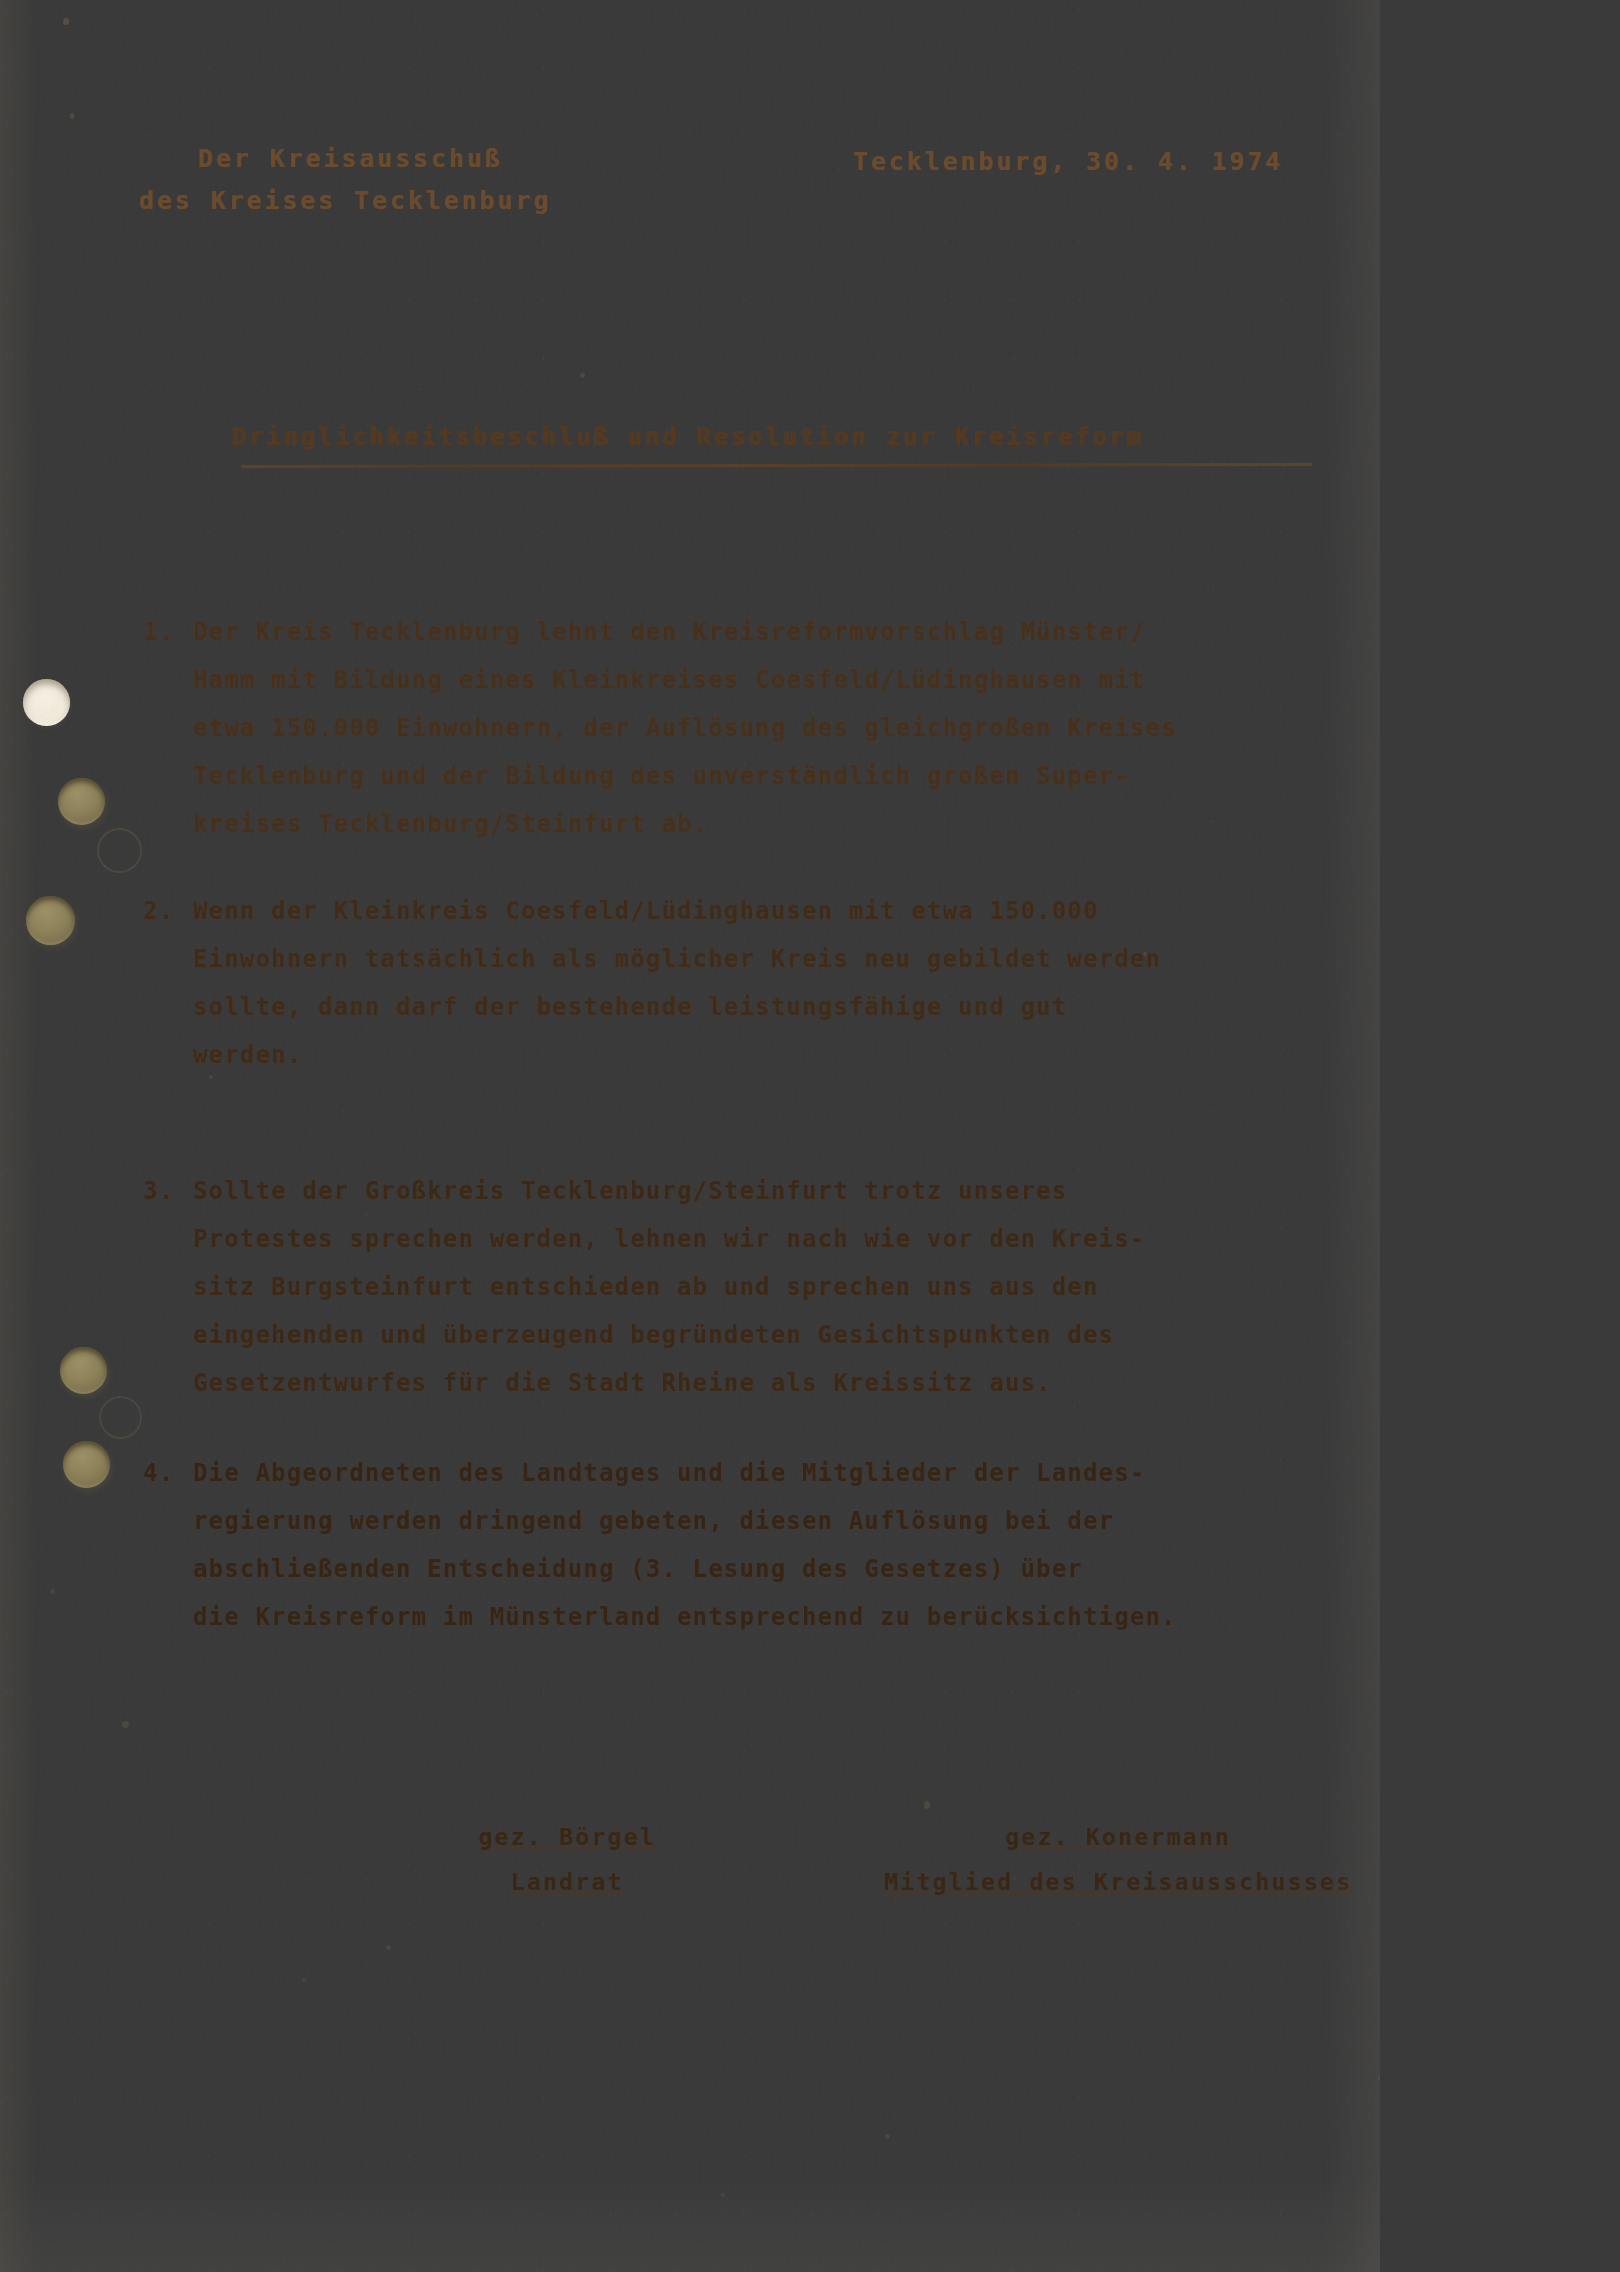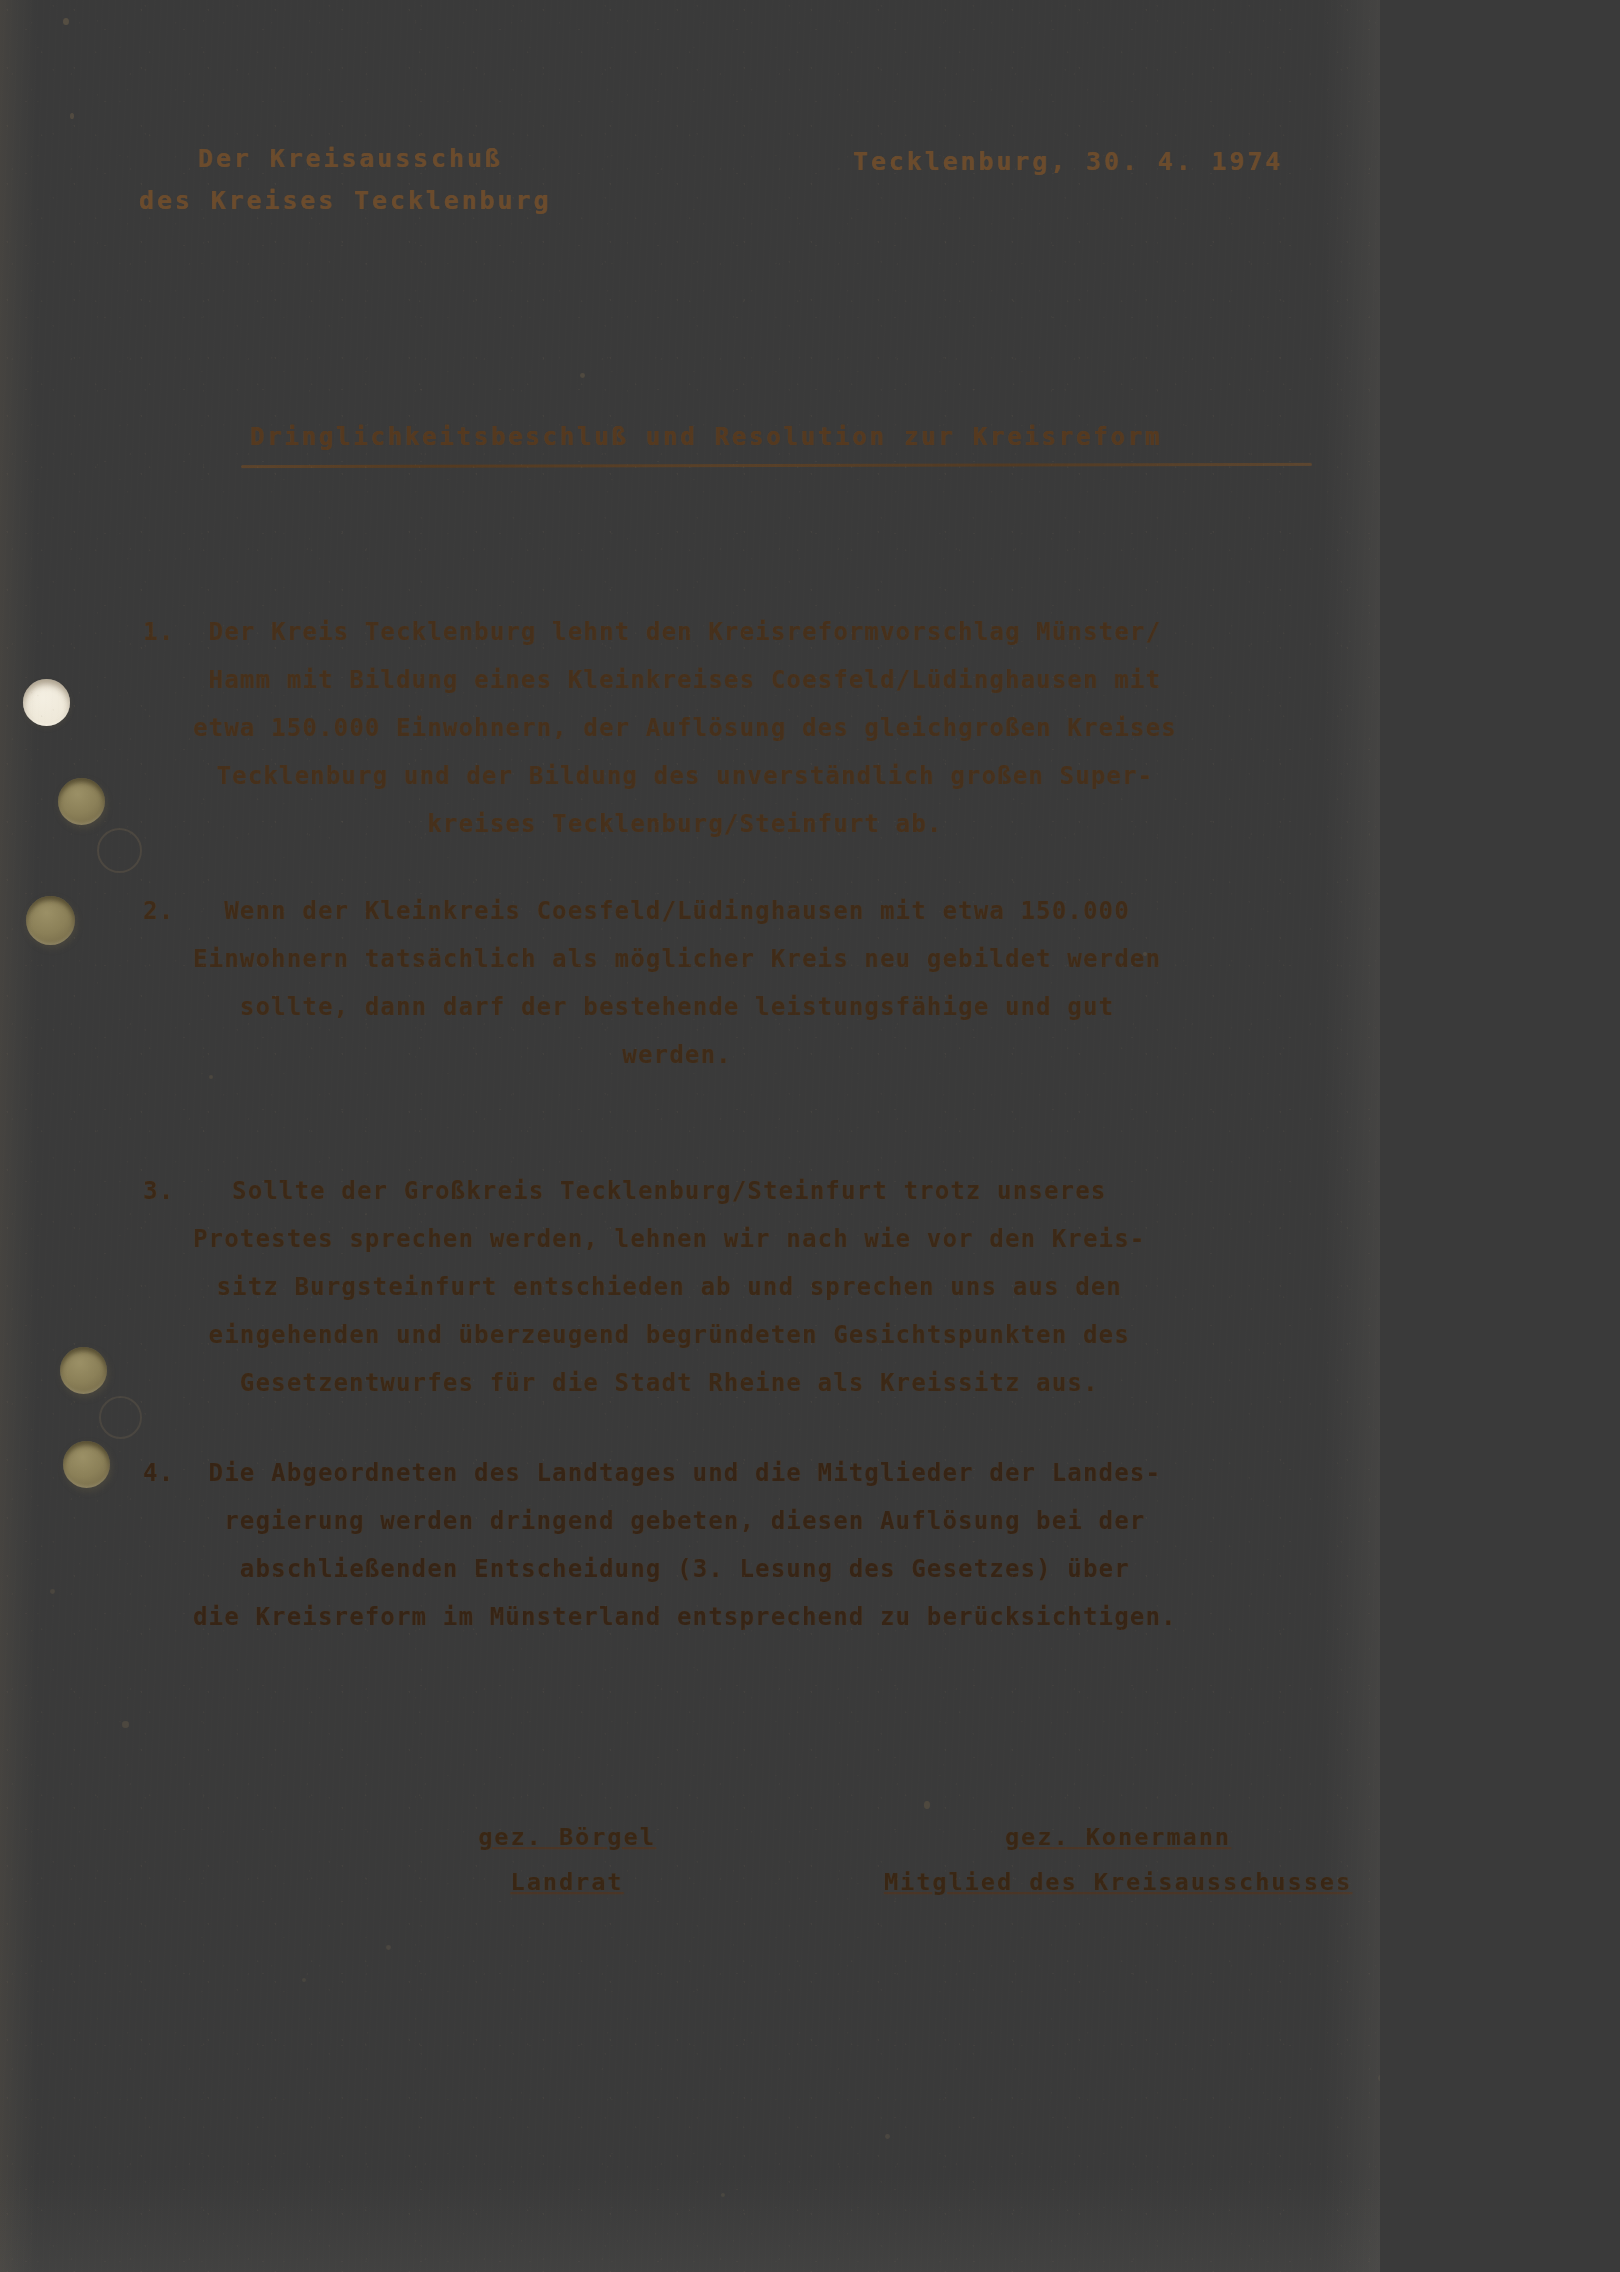--- a/index.html
+++ b/index.html
@@ -152,21 +152,21 @@
        0.5px 0.3px 0.7px rgba(120,84,46,0.45),
       -0.2px 0.2px 0.6px rgba(150,112,70,0.26);
   }
 
   #hdr-line1 { left: 198px; top: 138px; }
   #hdr-line2 { left: 139px; top: 180px; }
   #hdr-date  { left: 853px; top: 141px; }
 
   
   #doc-title {
-    left: 250px;
+    left: 232px;
     top: 423px;
     font-size: 24px;
     letter-spacing: 0.115em;
     color: #55391f;
     text-shadow:
        0.5px 0.3px 0.7px rgba(100,66,30,0.52),
       -0.3px 0.2px 0.5px rgba(135,98,54,0.28);
   }
   #title-rule {
     position: absolute;
@@ -198,21 +198,20 @@
     line-height: 48px;
     font-weight: 700;
     color: #46301c;
     letter-spacing: 0.05em;
     text-shadow:
        0.5px 0.3px 0.6px rgba(90,62,32,0.5),
       -0.2px 0.2px 0.4px rgba(120,88,52,0.25);
   }
   .item .lines {
     display: block;
-    text-align: center;
   }
   .item .lines .ln {
     display: block;
     font-size: 24px;
     line-height: 48px;
     white-space: pre;
     font-weight: 700;
     color: #3f2c19;
     letter-spacing: 0.0485em;
     text-shadow:

